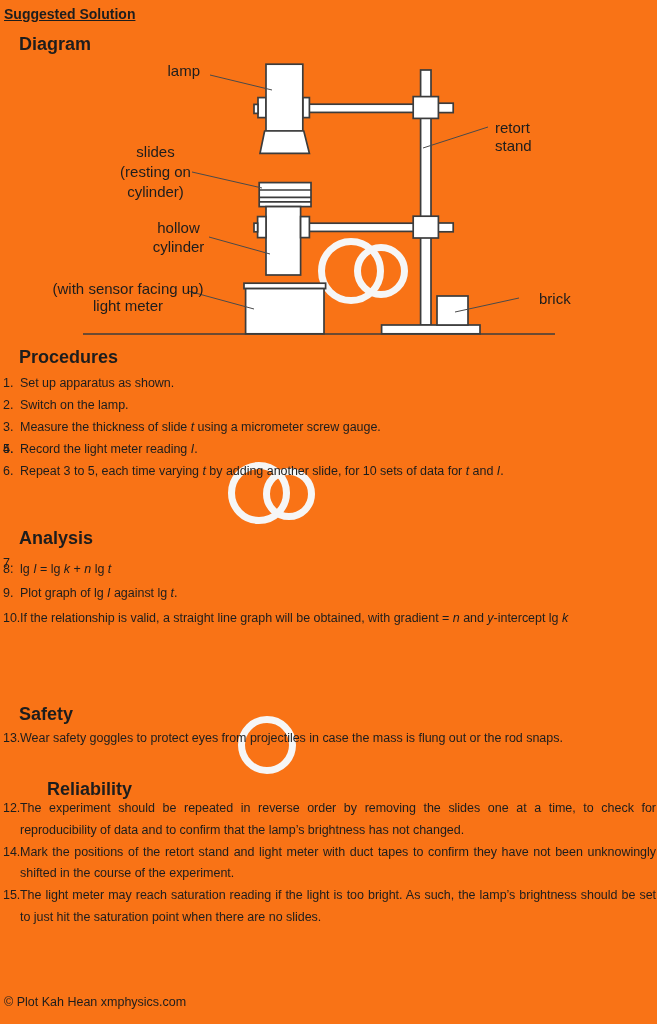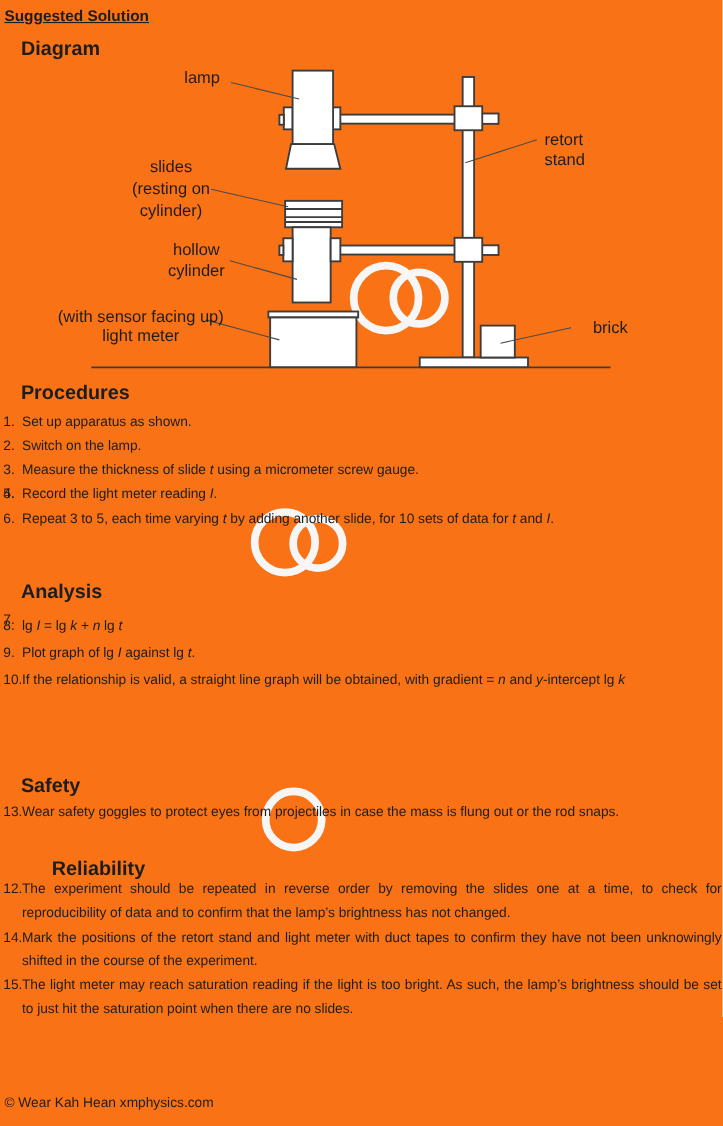--- a/index.html
+++ b/index.html
@@ -134,16 +134,16 @@
       <div class="item"><span class="num">13.</span><span class="txt"><span>Wear safety goggles to protect eyes from projectiles in case the mass is flung out or the rod snaps.</span></span></div>
     </div>
 
     <div class="h-sec" style="top:779px;padding-left:28px;">Reliability</div>
     <div class="list list-rel" style="top:798px;">
       <div class="item just"><span class="num">12.</span><span class="txt"><span>The experiment should be repeated in reverse order by removing the slides one at a time, to check for reproducibility of data and to confirm that the lamp’s brightness has not changed.</span></span></div>
       <div class="item just"><span class="num">14.</span><span class="txt"><span>Mark the positions of the retort stand and light meter with duct tapes to confirm they have not been unknowingly shifted in the course of the experiment.</span></span></div>
       <div class="item just"><span class="num">15.</span><span class="txt"><span>The light meter may reach saturation reading if the light is too bright. As such, the lamp’s brightness should be set to just hit the saturation point when there are no slides.</span></span></div>
     </div>
 
-    <div class="footer-copy">© Wear Kah Hean xmphysics.com</div>
+    <div class="footer-copy">© Plot Kah Hean xmphysics.com</div>
     <div class="footer-page">21</div>
   </div>
 </div>
 
 </body></html>

